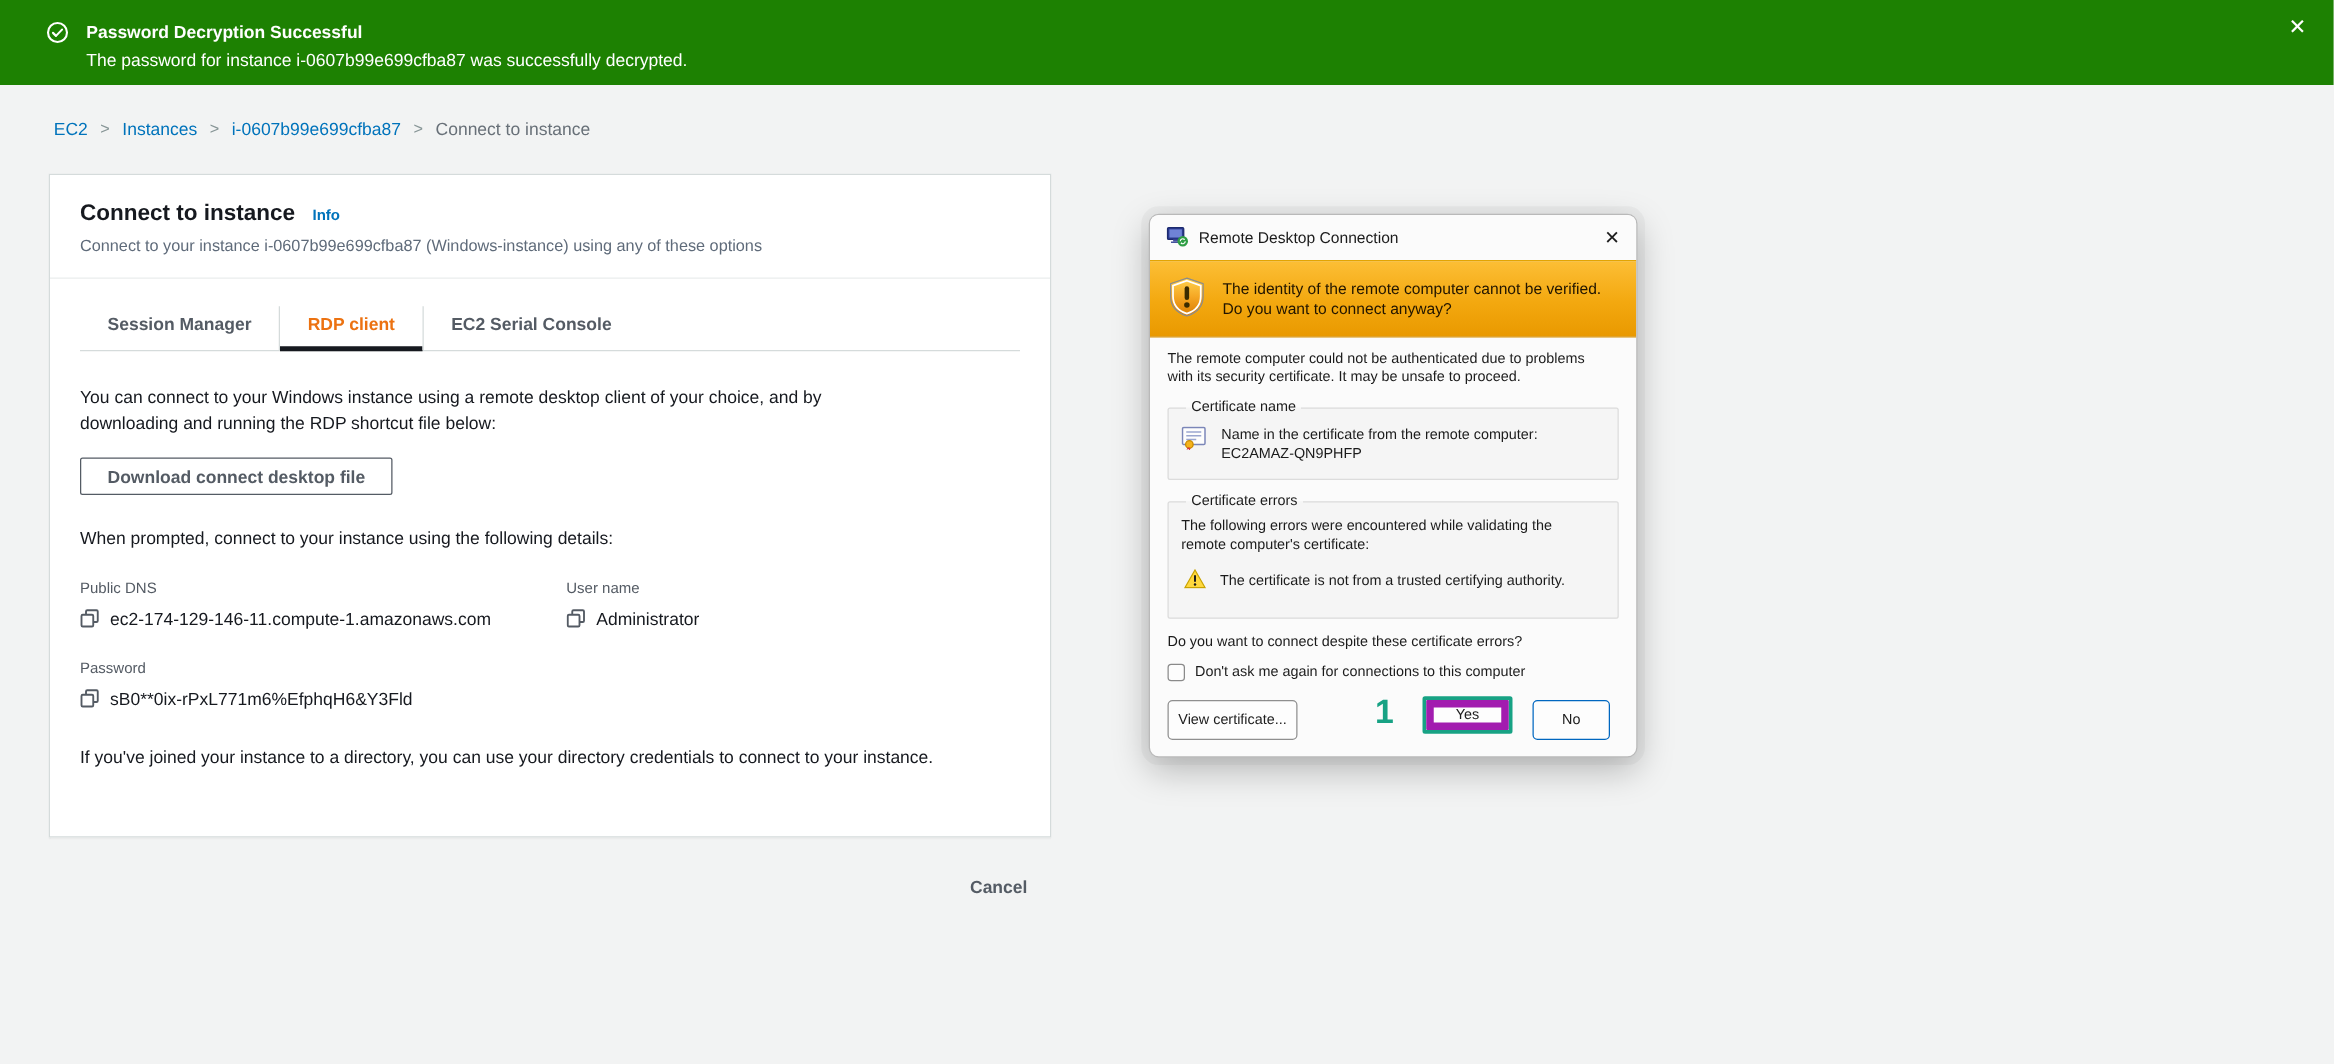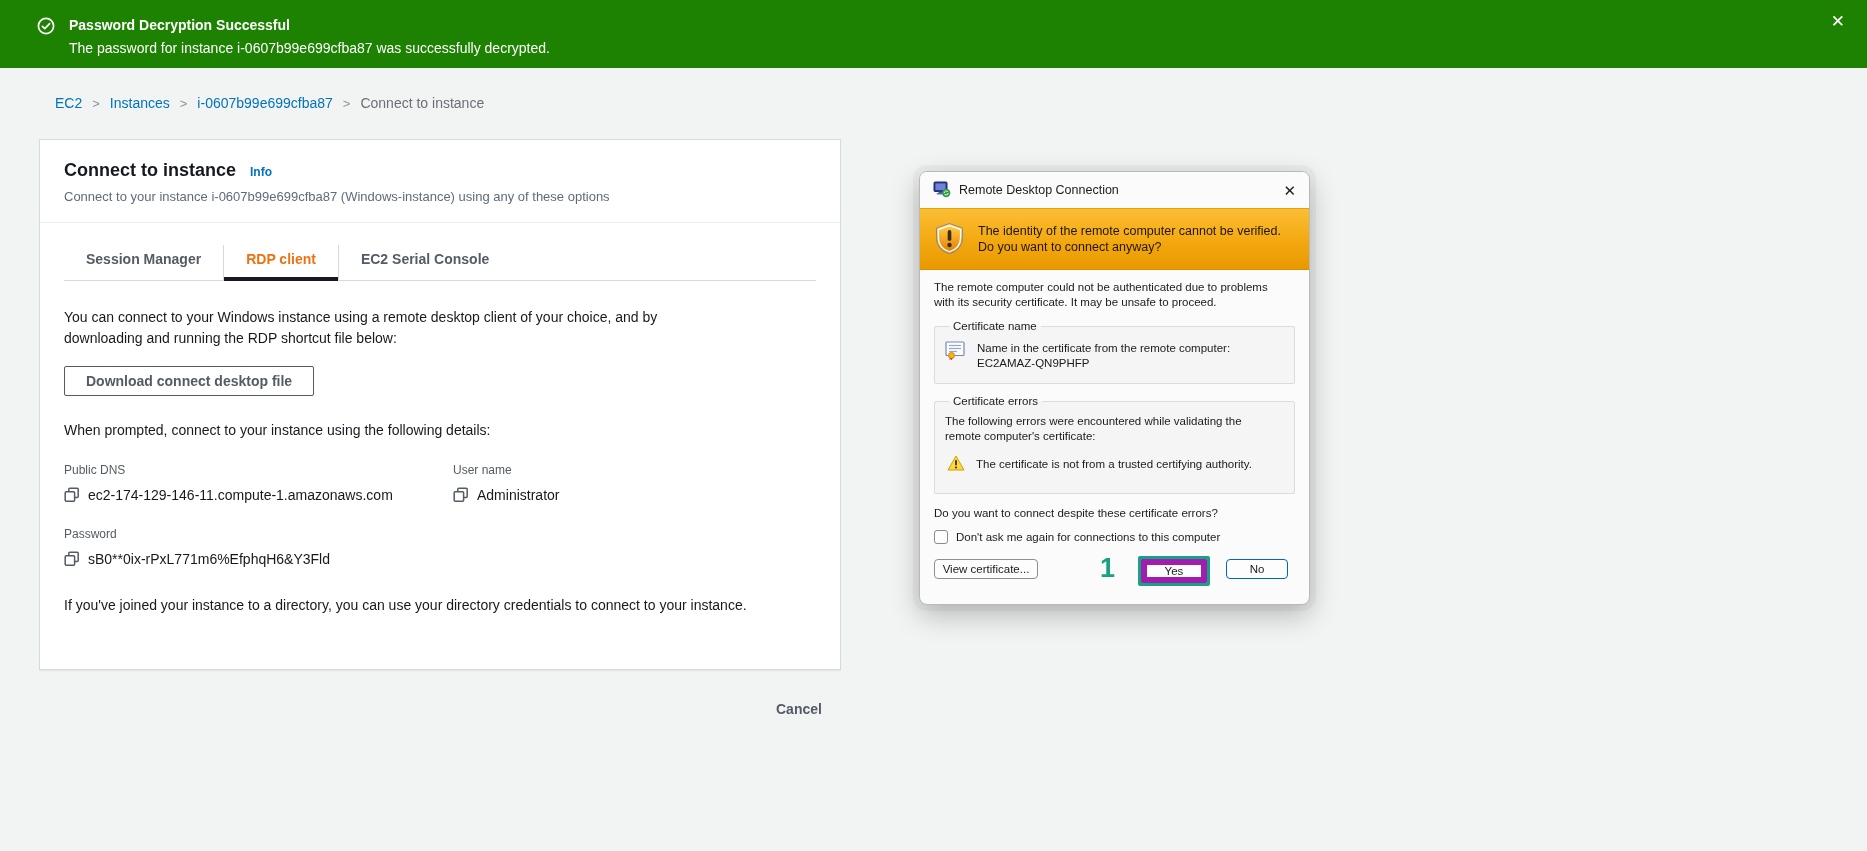--- a/index.html
+++ b/index.html
@@ -24,22 +24,22 @@
   .banner-title { font-weight:bold; font-size:14px; line-height:18px; }
   .banner-msg { font-size:14px; line-height:18px; margin-top:5px; }
   .banner-close {
     position:absolute; right:22px; top:13px;
     color:#fff; font-size:17px; line-height:17px; cursor:pointer;
     background:none; border:none; font-family:inherit;
   }
 
   
   .breadcrumb {
-    position:absolute; left:55px; top:95px;
-    font-size:14px; display:flex; align-items:center; gap:10px;
+    position:absolute; left:43px; top:95px;
+    font-size:14px; display:flex; align-items:flex-start; gap:10px;
   }
   .crumb-link { color:#0073bb; text-decoration:none; cursor:pointer; }
   .crumb-sep { color:#879596; font-size:13px; }
   .crumb-current { color:#687078; }
 
   
   .panel {
     position:absolute; left:39px; top:139px; width:802px; height:531px;
     background:#fff; border:1px solid #d5dbdb;
     box-shadow:0 1px 1px rgba(0,0,0,0.05);
@@ -127,21 +127,21 @@
   .err-row { display:flex; gap:11px; align-items:center; margin-top:11px; margin-bottom:8px; padding-left:2px; }
 
   .rdp-question { margin:13px 0 11px; }
   .rdp-check-row { display:flex; align-items:center; gap:8px; margin-bottom:15px; }
   .rdp-checkbox {
     width:14px; height:14px; border:1px solid #8a8a8a; border-radius:3px;
     background:#fdfdfd; cursor:pointer; flex:0 0 auto;
   }
   .rdp-footer { position:relative; height:32px; margin-top:2px; }
   .rdp-btn {
-    position:absolute; top:0; height:20px;
+    position:absolute; top:0; height:32px;
     background:#fdfdfd; border:1px solid #8f8f8f; border-radius:4px;
     font-size:11.5px; color:#1b1b1b; cursor:pointer; font-family:inherit;
   }
   .btn-viewcert { left:0; width:104px; }
   .yes-annotation {
     position:absolute; left:204px; top:-3px; width:72px; height:30px;
     border:3px solid #17a284; border-radius:2px;
     display:flex; align-items:stretch;
   }
   .btn-yes {

